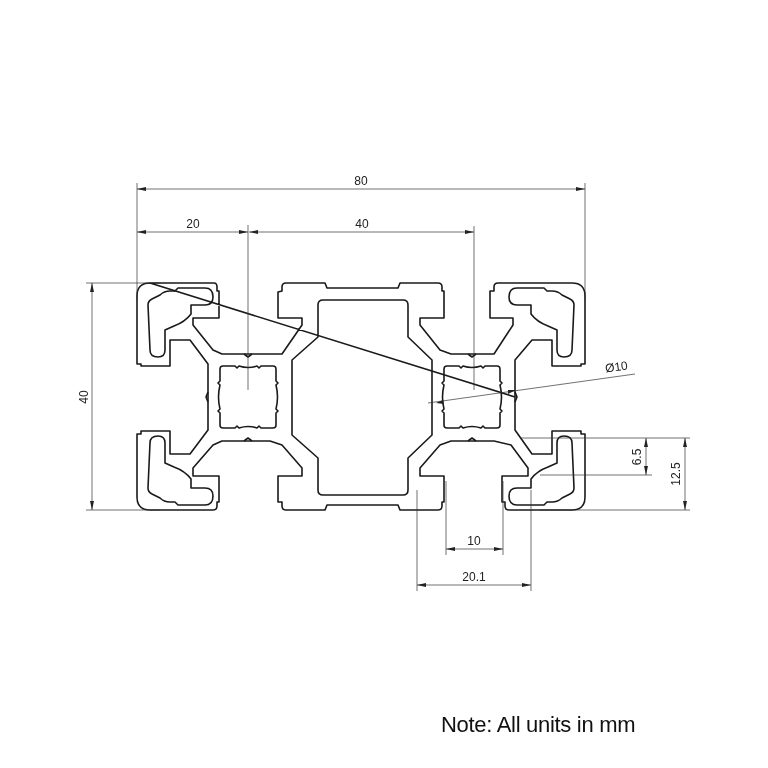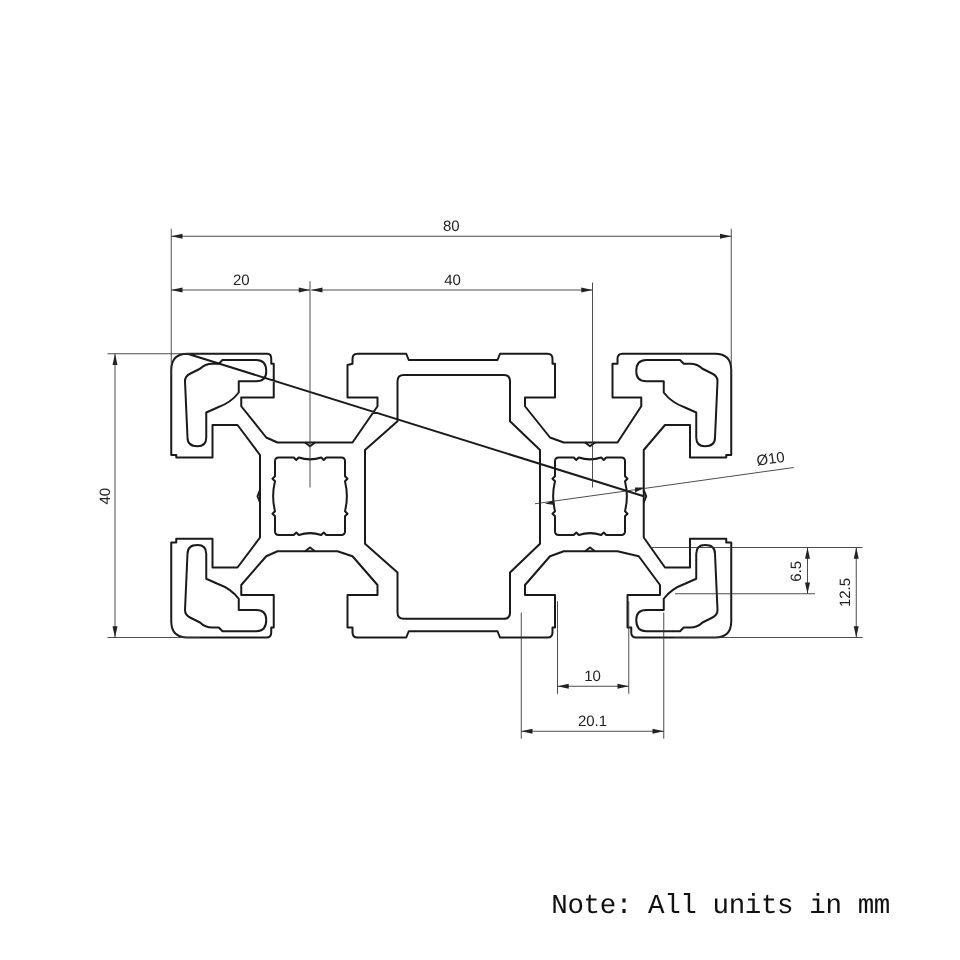--- a/index.html
+++ b/index.html
@@ -2,21 +2,21 @@
 <html><head>
 <meta charset="utf-8">
 <style>
   html,body{margin:0;padding:0;background:#ffffff;}
   body{width:768px;height:768px;position:relative;overflow:hidden;font-family:"Liberation Sans",sans-serif;}
   svg{position:absolute;left:0;top:0;}
   .prof{fill:none;stroke:#1a1a1a;stroke-width:1.6;stroke-linejoin:round;}
   .dim{fill:none;stroke:#333333;stroke-width:0.7;}
   .arr{fill:#222222;stroke:none;}
   .dtxt{font-family:"Liberation Sans",sans-serif;font-size:12px;fill:#222222;}
-  .note{position:absolute;left:441px;top:712px;font-family:Liberation Mono, monospace;font-size:22px;color:#111111;white-space:nowrap;letter-spacing:-0.3px;}
+  .note{position:absolute;left:441px;top:712px;font-family:Liberation Sans, sans-serif;font-size:22px;color:#111111;white-space:nowrap;letter-spacing:-0.3px;}
 </style>
 </head>
 <body>
 
 <svg width="768" height="768" viewBox="0 0 768 768">
   <defs>
 
     <g id="endModule">
 
       <path class="prof" d="M137,296 Q137,283 150,283 L213,283 L214,287 L217,287 L217,318 L191,318 L191,325 L215,350 L230,354 L237,357 M137,296 L137,364 L141,364 L141,366 L170,366 L170,340 L193,340"></path>

